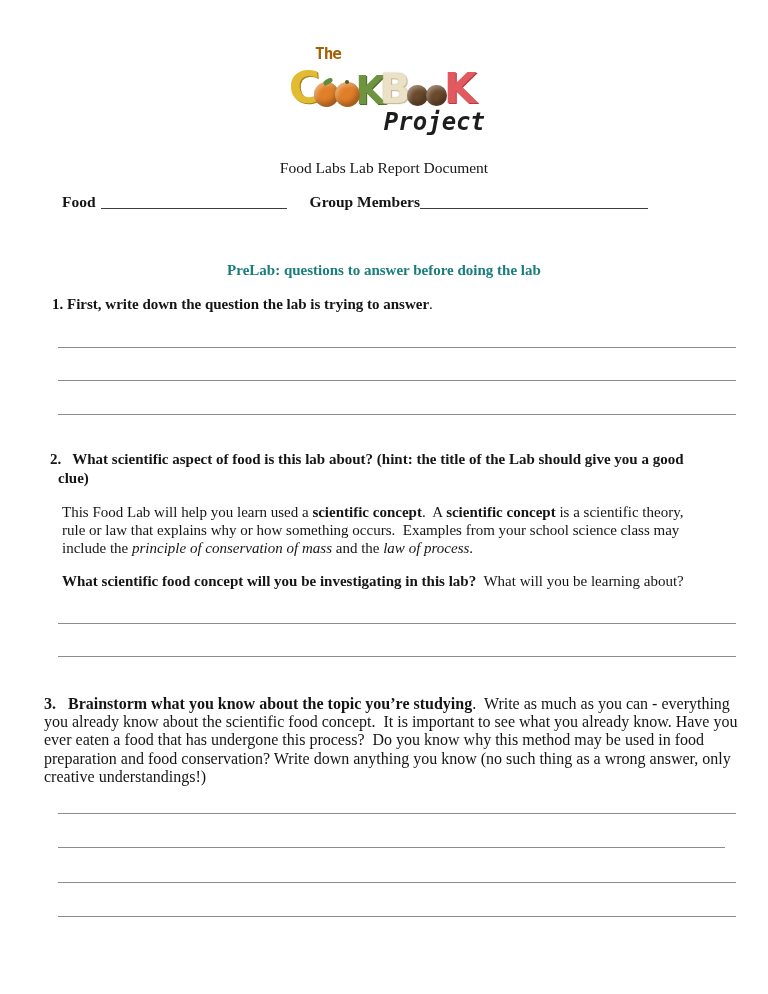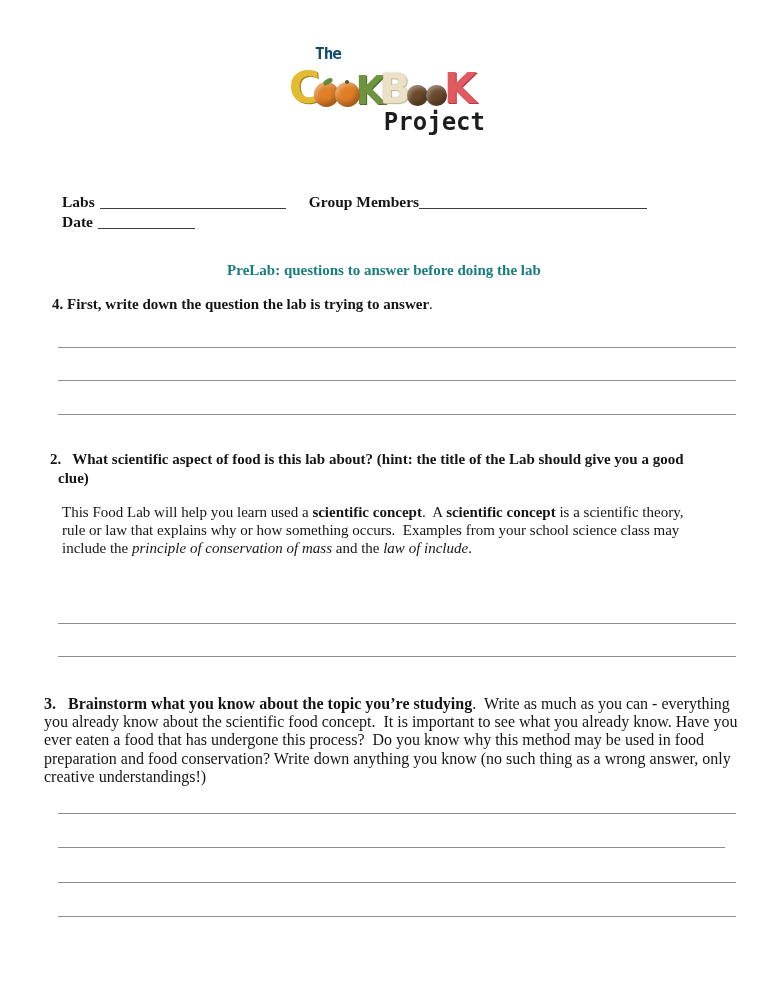--- a/index.html
+++ b/index.html
@@ -7,38 +7,38 @@
     position:relative;width:768px;height:994px;background:#ffffff;
     font-family:"Liberation Serif","DejaVu Serif",serif;color:#151515;overflow:hidden;
   }
   .seg-b{font-weight:700;}
   .seg-i{font-style:italic;}
 
   
   .logo{position:absolute;left:289px;top:44px;width:196px;}
   .logo-the{
     margin-left:26px;font-family:"DejaVu Sans Mono","Liberation Mono",monospace;
-    font-weight:700;font-size:16px;color:#0c4a6e;letter-spacing:-1px;
+    font-weight:700;font-size:16px;color:#a16207;letter-spacing:-1px;
   }
   .logo-row{display:flex;align-items:flex-end;height:47px;}
   .letter{font-family:"DejaVu Sans","Liberation Sans",sans-serif;font-weight:700;line-height:1;}
   .l-banana{font-size:44px;margin-right:-5px;transform:rotate(-5deg);text-shadow:1px 1px 0 #a5811f;}
   .l-cuke{font-size:39px;margin:0 -3px;text-shadow:1px 1px 0 #4e6b2a;}
   .l-garlic{font-size:41px;margin:0 -3px;text-shadow:0 0 2px #b3a67f,1px 1px 1px #c9bd9a;}
   .l-rhubarb{font-size:43px;margin-left:-2px;text-shadow:1px 1px 0 #b23c44;}
   .circle{display:inline-block;border-radius:50%;position:relative;
     box-shadow:inset -3px -4px 5px rgba(0,0,0,.28), inset 2px 3px 4px rgba(255,255,255,.35);}
   .circle.orange{width:25px;height:25px;margin:0 -2px 3px -2px;}
   .circle.kiwi{width:21px;height:21px;margin:0 -1px 4px -1px;}
   .leaf{position:absolute;top:-3px;left:9px;width:10px;height:5px;background:#5f8c3c;
     border-radius:60% 60% 60% 0;transform:rotate(-28deg);}
   .stem{position:absolute;top:-2px;left:10px;width:4px;height:4px;background:#4c5d2e;border-radius:50%;}
   .logo-project{
     font-family:"DejaVu Sans Mono","Liberation Mono",monospace;font-weight:700;font-size:24px;
-    color:#1d1d1d;text-align:right;margin-top:-2px;letter-spacing:0;
+    color:#1d1d1d;text-align:right;margin-top:-2px;letter-spacing:0;font-style:italic;
   }
 
   
   .doc-title{position:absolute;top:159px;left:0;width:768px;text-align:center;font-size:15.5px;}
   .fields{position:absolute;left:62px;top:192px;font-weight:700;font-size:15.5px;line-height:19.5px;}
   .fill{display:inline-block;border-bottom:1.7px solid #3d3d3d;height:13px;vertical-align:-2px;}
   .fill-name{width:186px;margin-left:5px;}
   .gm-label{margin-left:23px;}
   .fill-gm{width:228px;}
   .fill-date{width:97px;margin-left:5px;}
@@ -77,47 +77,46 @@
         </span>
       <span class="letter l-cuke" style="color: rgb(111, 148, 64);">K</span>
       <span class="letter l-garlic" style="color: rgb(235, 225, 198);">B</span>
       <span class="circle kiwi" style="background-color: rgb(107, 74, 44);"></span>
       <span class="circle kiwi" style="background-color: rgb(107, 74, 44);"></span>
       <span class="letter l-rhubarb" style="color: rgb(224, 90, 96);">K</span>
     </div>
     <div class="logo-project">Project</div>
   </div>
 
+  <div class="doc-title">Food Labs Lab Report Document</div>
 
   <div class="fields">
     <div>
-      <span>Labs</span><span class="fill fill-name"></span><span class="gm-label">Group Members</span><span class="fill fill-gm"></span>
-    </div>
-    <div>
-      <span>Date</span><span class="fill fill-date"></span>
+      <span>Food</span><span class="fill fill-name"></span><span class="gm-label">Group Members</span><span class="fill fill-gm"></span>
     </div>
   </div>
 
   <div class="prelab" style="color: rgb(26, 125, 125);">PreLab: questions to answer before doing the lab</div>
 
-  <div class="q1"><span class="seg-b">4. First, write down the question the lab is trying to answer</span><span>.</span></div>
+  <div class="q1"><span class="seg-b">1. First, write down the question the lab is trying to answer</span><span>.</span></div>
 
   <div class="lines g1">
     <div class="ans-line"></div>
     <div class="ans-line"></div>
     <div class="ans-line"></div>
   </div>
 
   <div class="q2"><span class="seg-b">2.   What scientific aspect of food is this lab about? (hint: the title of the Lab should give you a good
 clue)</span></div>
 
   <div class="concept"><span>This Food Lab will help you learn used a </span><span class="seg-b">scientific concept</span><span>.  A </span><span class="seg-b">scientific concept</span><span> is a scientific theory,
 rule or law that explains why or how something occurs.  Examples from your school science class may
-include the </span><span class="seg-i">principle of conservation of mass</span><span> and the </span><span class="seg-i">law of include</span><span>.</span></div>
+include the </span><span class="seg-i">principle of conservation of mass</span><span> and the </span><span class="seg-i">law of process</span><span>.</span></div>
 
+  <div class="invest"><span class="seg-b">What scientific food concept will you be investigating in this lab?</span><span>  What will you be learning about?</span></div>
 
   <div class="lines g2">
     <div class="ans-line"></div>
     <div class="ans-line"></div>
   </div>
 
   <div class="q3"><span class="seg-b">3.   Brainstorm what you know about the topic you’re studying</span><span>.  Write as much as you can - everything
 you already know about the scientific food concept.  It is important to see what you already know. Have you
 ever eaten a food that has undergone this process?  Do you know why this method may be used in food
 preparation and food conservation? Write down anything you know (no such thing as a wrong answer, only

